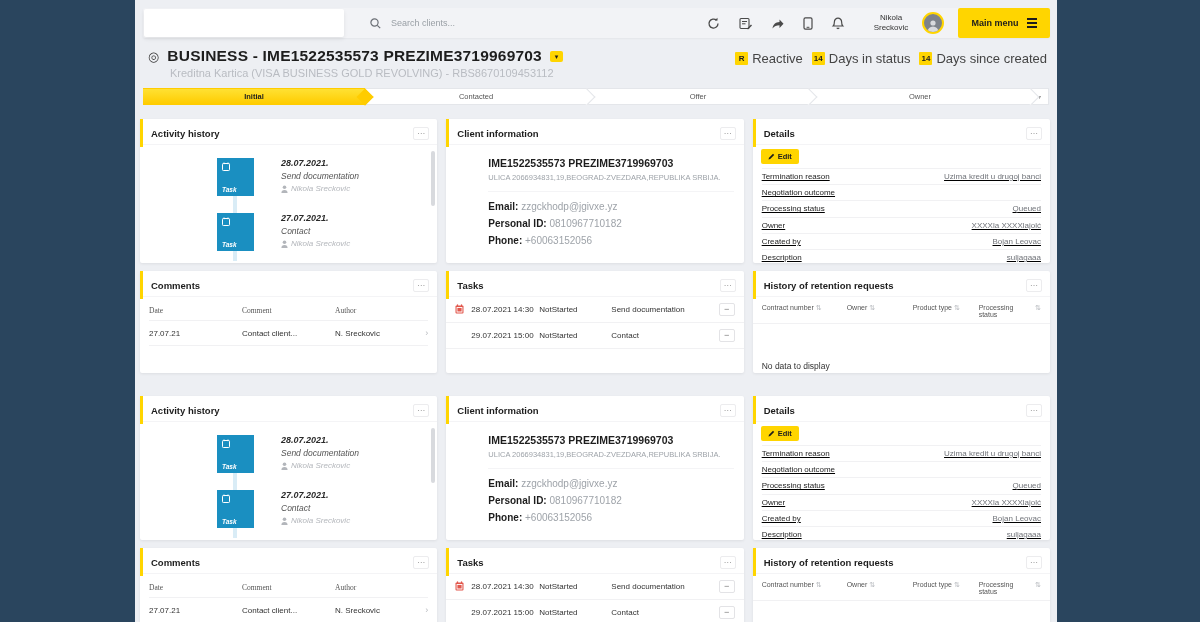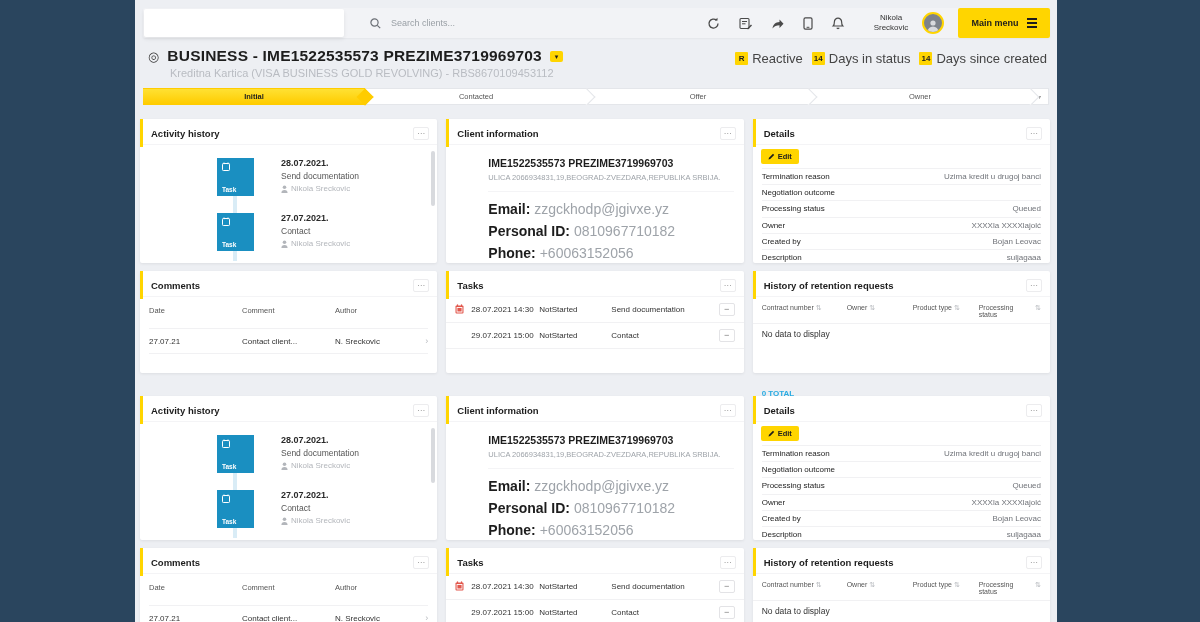--- a/index.html
+++ b/index.html
@@ -47,64 +47,64 @@
   .groups { padding:14px 7px 0 5px; display:flex; flex-direction:column; gap:15px; }
   .grid-row { display:flex; gap:9px; margin-bottom:8px; }
   .card { position:relative; background:#fff; border-radius:2px; box-shadow:0 1px 3px rgba(0,0,0,.07); width:300px; }
   .h145 { height:144px; } .h102 { height:102px; }
   .card::before { content:''; position:absolute; left:0; top:0; width:3px; height:28px; background:#ffd500; }
   .card-hd { display:flex; align-items:center; justify-content:space-between; padding:8px 8px 4px 11px; border-bottom:1px solid #f4f4f6; }
   .card-hd h3 { font-size:9.5px; color:#1d1d1d; }
   .menu-btn { border:1px solid #ececee; background:#fff; border-radius:2px; width:16px; height:13px; font-size:8px; line-height:9px; color:#999; cursor:pointer; padding:0; }
 
   
-  .timeline { position:relative; height:116px; overflow:hidden; padding-top:13px; }
+  .timeline { position:relative; height:116px; overflow:hidden; padding-top:13px;font-style:italic; }
   .timeline .tl-line { position:absolute; left:93px; top:30px; bottom:0; width:4px; background:#d9ecf6; }
   .tl-item { position:relative; display:flex; gap:27px; margin:0 0 17px 77px; }
   .tile { width:37px; height:38px; background:#1a8fc1; color:#fff; display:flex; flex-direction:column; justify-content:space-between; padding:4px 0 3px 5px; z-index:1; }
   .tile .cal { width:8px; height:9px; }
   .tile b { font-size:6.5px; font-weight:bold; }
   .tl-text .d { font-size:9px; font-weight:bold; color:#2a2a2a; margin-bottom:3px; }
   .tl-text .a { font-size:8.5px; color:#555; margin-bottom:3px; }
   .tl-text .u { font-size:8px; color:#b3b6bb; display:flex; align-items:center; gap:3px; }
   .scrollbar { position:absolute; right:2px; top:32px; width:4px; height:55px; background:#d8dade; border-radius:2px; cursor:pointer; }
 
   
   .ci-body { padding:12px 10px 0 42px; }
   .ci-name { font-size:10.5px; font-weight:bold; color:#1d1d1d; }
   .ci-addr { font-size:7.5px; color:#9ea3a9; margin-top:4px; padding-bottom:9px; border-bottom:1px solid #f4f4f6; }
   .ci-rows { margin-top:9px; }
-  .ci-row { font-size:14px; margin-bottom:6px; color:#9ea3a9; }
+  .ci-row { font-size:10px; margin-bottom:6px; color:#9ea3a9; }
   .ci-row b { color:#1d1d1d; }
 
   
   .edit-row { display:flex; justify-content:flex-start; padding:4px 8px 4px; }
   .edit-btn { background:#ffd500; border:none; border-radius:2px; font-size:7.5px; font-weight:bold; color:#1d1d1d; padding:3px 7px; display:flex; align-items:center; gap:3px; cursor:pointer; font-family:"Liberation Sans", sans-serif; }
-  .dt-rows { padding:0 9px; }
+  .dt-rows { padding:0 9px;text-decoration:underline; }
   .dt-row { display:flex; justify-content:space-between; align-items:center; height:16.2px; border-top:1px solid #f1f1f3; font-size:8px; }
   .dt-row .l { color:#1d1d1d; } .dt-row .v { color:#707379; }
 
   
   .tbl { padding:3px 9px 0; }
-  .tbl .thead { display:flex; font-size:7.5px; color:#555; padding:6px 0 13px; border-bottom:1px solid #f1f1f3; }
+  .tbl .thead { display:flex; font-size:7.5px; color:#555; padding:6px 0 5px; border-bottom:1px solid #f1f1f3;font-family:Liberation Serif, serif; }
   .tbl .trow { display:flex; align-items:center; font-size:8px; color:#333; padding:7px 0; border-bottom:1px solid #f1f1f3; cursor:pointer; }
   .c-date { width:93px; } .c-comment { width:93px; } .c-author { flex:1; }
   .chev { color:#b6b9be; font-size:9px; margin-left:auto; }
 
   
   .task-row { display:flex; align-items:center; font-size:8px; color:#333; padding:6px 9px; border-bottom:1px solid #f1f1f3; }
   .t-ic { width:16px; } .t-dt { width:68px; } .t-st { width:72px; } .t-nm { flex:1; }
   .minus-btn { border:1px solid #e3e3e6; background:#fff; border-radius:2px; width:16px; height:13px; font-size:9px; line-height:9px; color:#777; cursor:pointer; padding:0; }
 
   
   .hist-head { display:flex; font-size:7px; color:#555; padding:7px 9px 5px; border-bottom:1px solid #f1f1f3; }
   .hh { display:flex; gap:2px; cursor:pointer; }
   .hh .sort { color:#b6b9be; font-size:7px; }
   .hh1 { width:85px; } .hh2 { width:66px; } .hh3 { width:66px; } .hh4 { flex:1; }
-  .hist-empty { font-size:8.5px; color:#333; padding:5px 9px 3px; }
+  .hist-empty { font-size:8.5px; color:#333; padding:5px 9px 3px;margin-top:32px; }
   .hist-total { font-size:8px; font-weight:bold; color:#29abe2; padding:2px 9px; cursor:pointer;margin-top:45px; }
 
   svg { overflow:visible; }
 </style>
 </head>
 <body>
 
 <div class="app">
 
   <div class="topbar">

